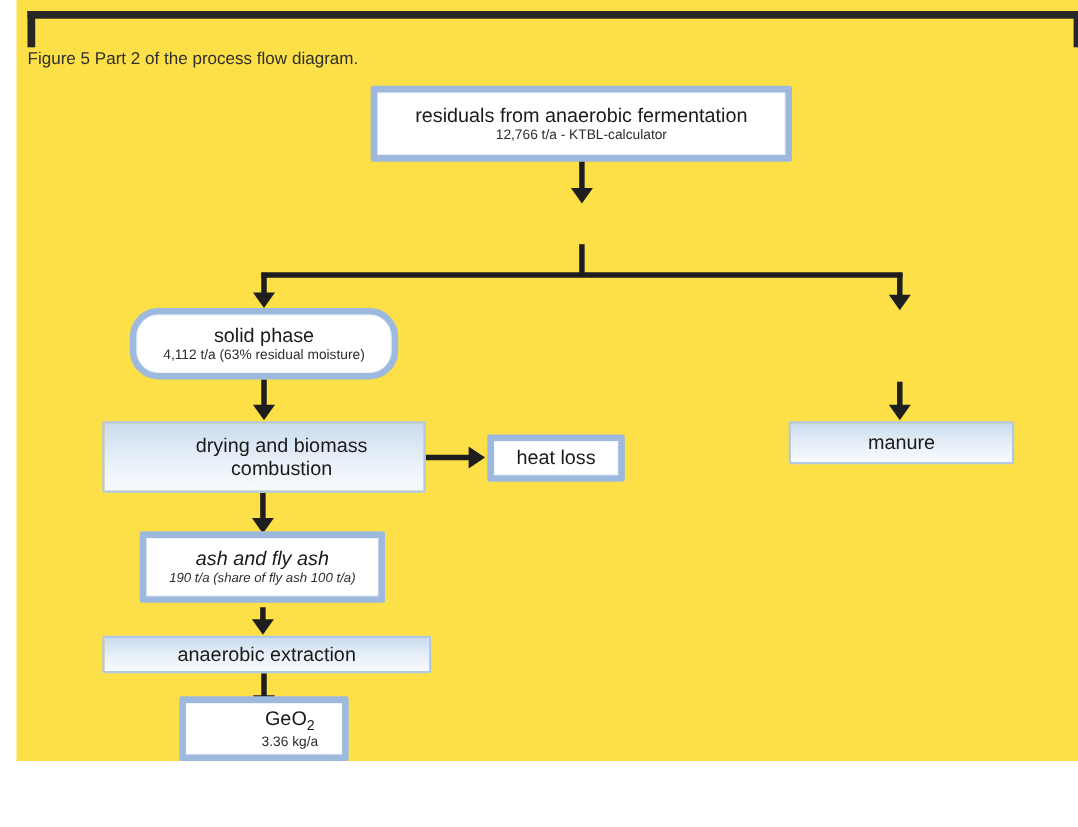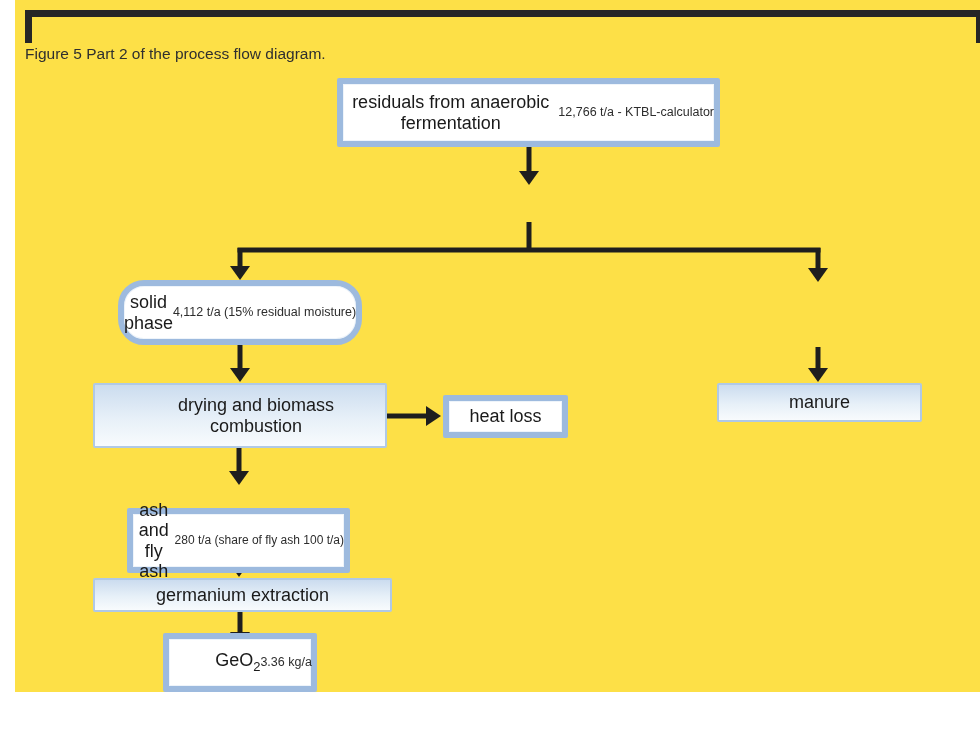--- a/index.html
+++ b/index.html
@@ -23,21 +23,21 @@
   .caption {
     position: absolute;
     left: 10px; top: 45px;
     font-size: 15.5px;
     color: #2f2f2f;
   }
   
   .node {
     position: absolute;
     display: flex;
-    flex-direction: row;
+    flex-direction: column;
     align-items: center;
     justify-content: center;
     text-align: center;
     border-radius: 2px;
   }
   .node .title {
     font-size: 18px;
     line-height: 1.12;
     color: #1a1a1a;
   }
@@ -118,43 +118,43 @@
   </svg>
 
   <div class="node bordered" style="left:322px; top:78px; width:383px; height:69px;">
     <span class="title t-lg">residuals from anaerobic fermentation</span>
     <span class="subtitle">12,766 t/a - KTBL-calculator</span>
   </div>
 
 
   <div class="node bordered" style="left:103px; top:280px; width:244px; height:65px;border-radius:26px;">
     <span class="title">solid phase</span>
-    <span class="subtitle">4,112 t/a (15% residual moisture)</span>
+    <span class="subtitle">4,112 t/a (63% residual moisture)</span>
   </div>
 
 
   <div class="node filled" style="left:78px; top:383px; width:294px; height:65px;padding-left:32px;">
     <span class="title wrap-narrow">drying and biomass combustion</span>
   </div>
 
   <div class="node bordered" style="left:428px; top:395px; width:125px; height:43px;">
     <span class="title">heat loss</span>
   </div>
 
   <div class="node filled" style="left:702px; top:383px; width:205px; height:39px;">
     <span class="title">manure</span>
   </div>
 
-  <div class="node bordered" style="left:112px; top:508px; width:223px; height:65px;">
+  <div class="node bordered" style="left:112px; top:483px; width:223px; height:65px;font-style:italic;">
     <span class="title">ash and fly ash</span>
-    <span class="subtitle" style="font-size:12px;">280 t/a (share of fly ash 100 t/a)</span>
+    <span class="subtitle" style="font-size:12px;">190 t/a (share of fly ash 100 t/a)</span>
   </div>
 
   <div class="node filled" style="left:78px; top:578px; width:299px; height:34px;">
-    <span class="title">germanium extraction</span>
+    <span class="title">anaerobic extraction</span>
   </div>
 
   <div class="node bordered" style="left:148px; top:633px; width:154px; height:59px;padding-left:47px;">
     <span class="title t-lg"><span>GeO</span><sub class="sm">2</sub></span>
     <span class="subtitle">3.36 kg/a</span>
   </div>
 
 </div>
 
 </body></html>

